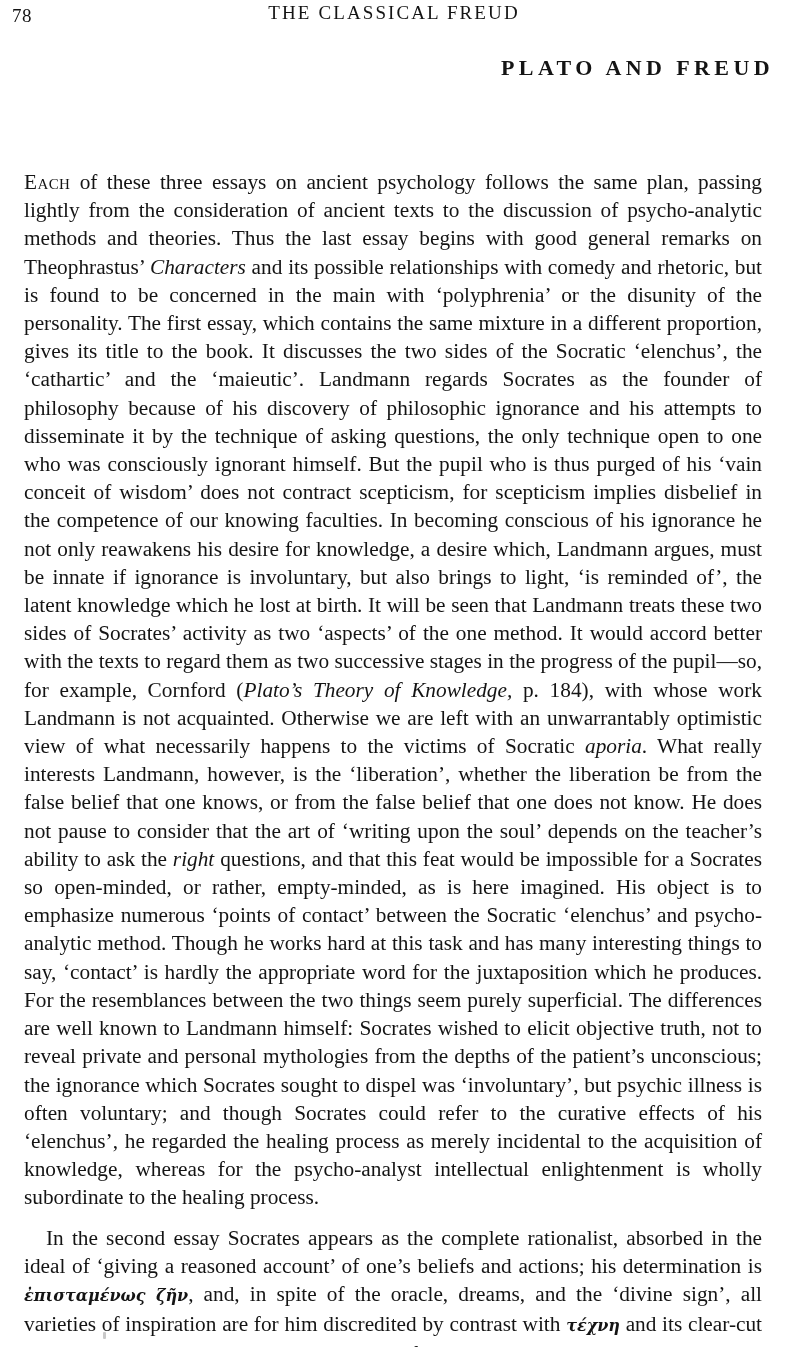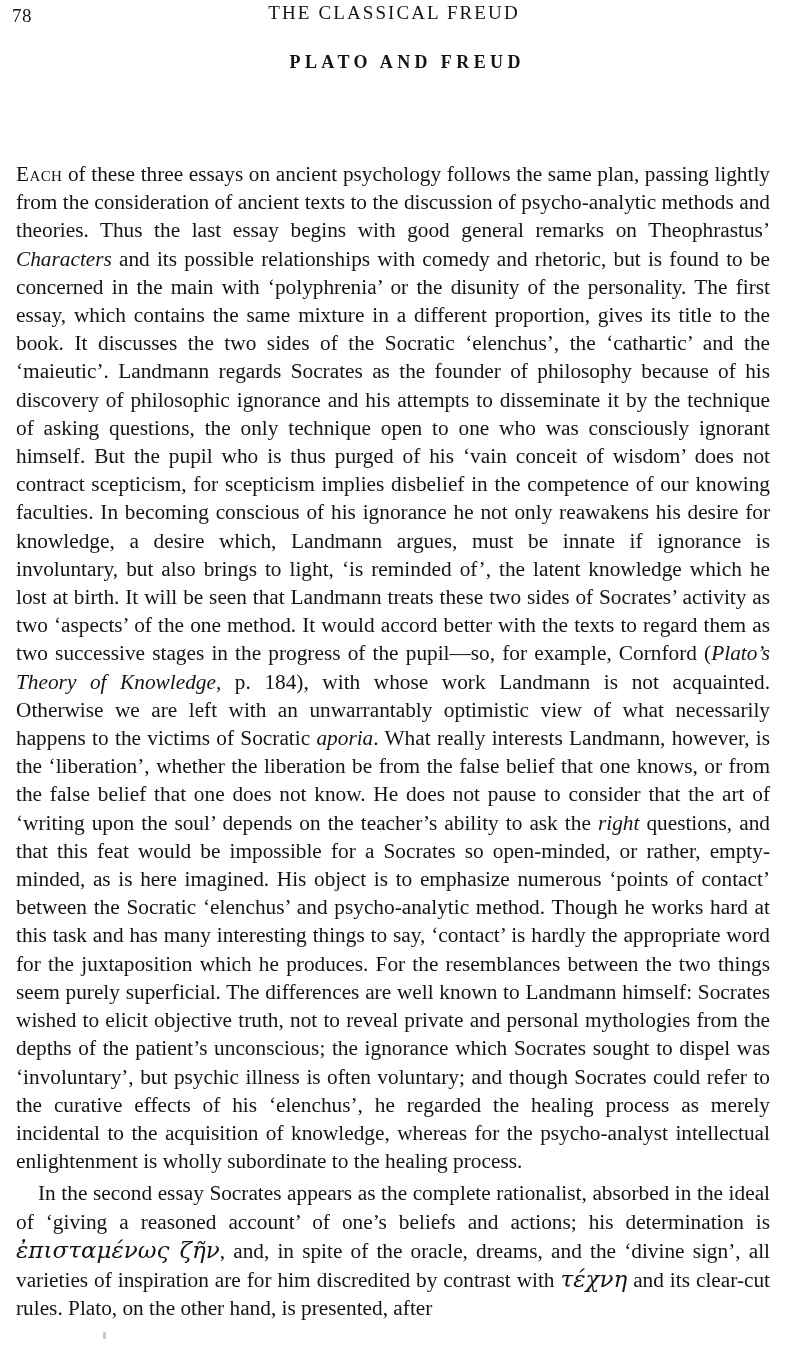--- a/index.html
+++ b/index.html
@@ -49,25 +49,25 @@
     width: 762px;
     text-align: center;
     font-size: 19px;
     letter-spacing: 2.1px;
     text-indent: 2.1px;
   }
 
   
   .article-title {
     position: absolute;
-    left: 24px;
+    left: 12px;
     top: 40px;
     width: 762px;
-    text-align: center;
-    font-size: 18px;
+    text-align: right;
+    font-size: 22px;
     letter-spacing: 4.4px;
     text-indent: 4.4px;
   }
 
   
   .book-ref {
     position: absolute;
     left: 12px;
     top: 88px;
     width: 762px;
@@ -87,31 +87,32 @@
     position: absolute;
     left: 12px;
     top: 156px;
     width: 762px;
     font-size: 21.3px;
     line-height: 28.2px;
     text-align: justify;
     text-justify: inter-word;
     hyphens: none;
   }
-  .body-text p { margin: 4px; }
+  .body-text p { margin: 12px; }
   .body-text p.indent { text-indent: 22px; }
   .body-text .sc {
     font-variant: small-caps;
     letter-spacing: 0.4px;
   }
   .body-text .ital { font-style: italic; }
   .body-text .grk {
     font-family: "DejaVu Serif", "Liberation Serif", serif;
     font-style: italic;
-    font-size: 23px;
+    font-size: 16px;
+    font-weight: bold;
   }
 
   
   .scan-mark {
     position: absolute;
     left: 103px;
     top: 1332px;
     width: 3px;
     height: 7px;
     background: #c9c9c9;

